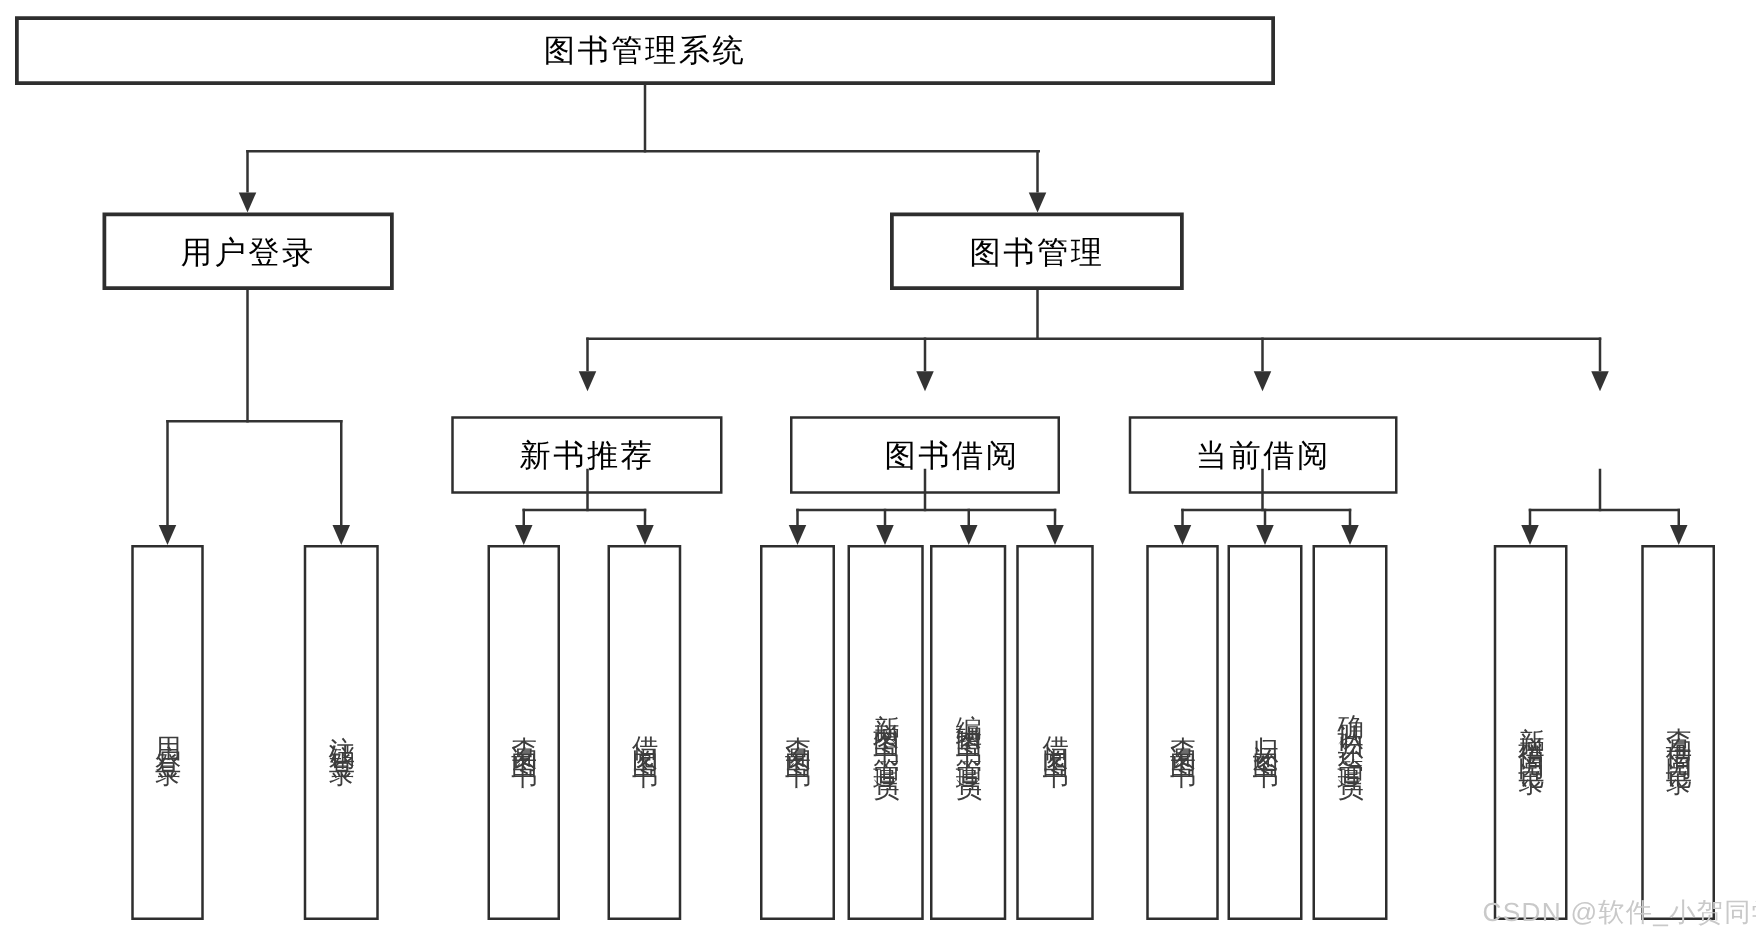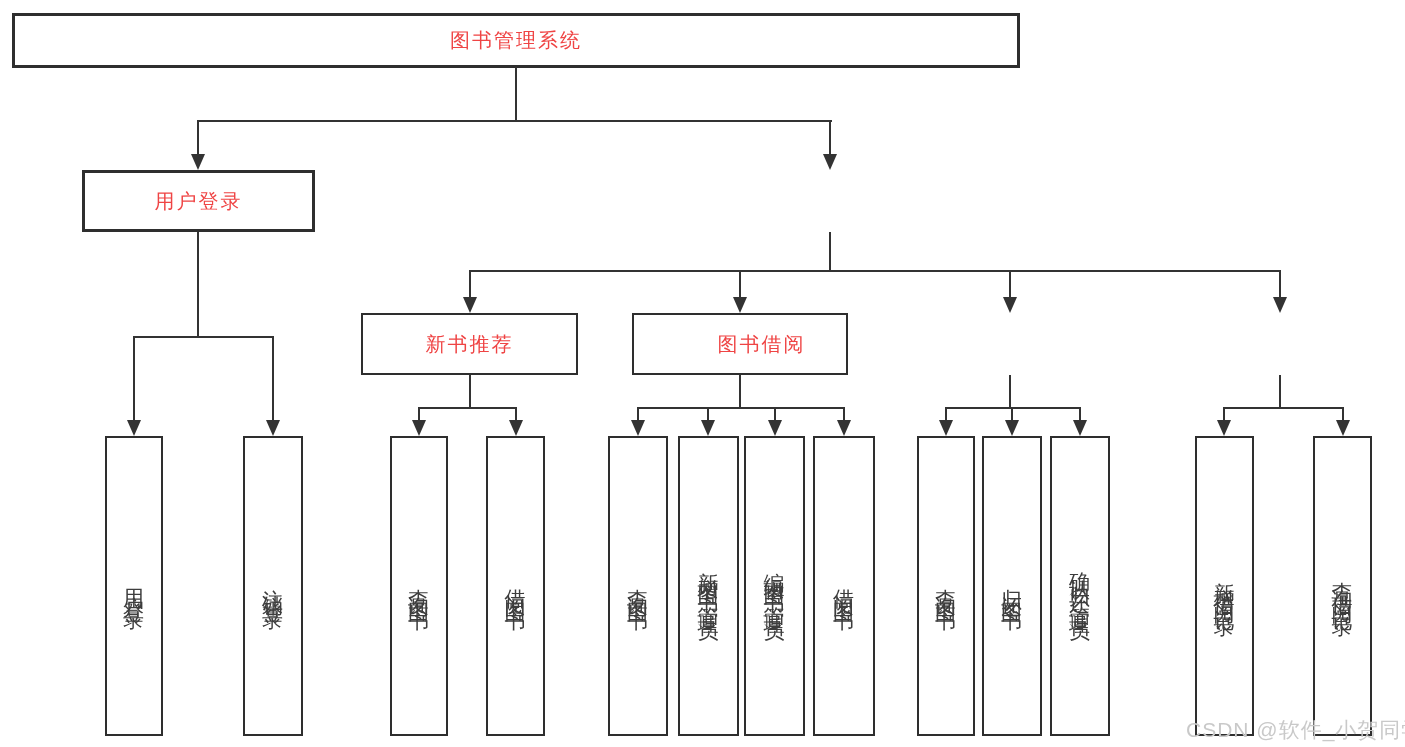--- a/index.html
+++ b/index.html
@@ -1,22 +1,22 @@
 <!DOCTYPE html>
 <html><head>
 <meta charset="utf-8">
 <style>
   html,body{margin:0;padding:0;background:#ffffff;}
   body{width:1405px;height:747px;position:relative;overflow:hidden;
        font-family:"Liberation Sans","DejaVu Sans",sans-serif;}
   .canvas{position:absolute;left:0;top:0;width:1405px;height:747px;background:#ffffff;}
   .box{position:absolute;box-sizing:border-box;border:3px solid #2e2e2e;background:#ffffff;
        display:flex;align-items:center;justify-content:center;}
-  .box.thin{border-width:2px;}
-  .hlabel{font-size:20px;color:#ef4444;letter-spacing:2px;white-space:nowrap;}
+  .box.thin{border-width:2px;margin-top:20px;}
+  .hlabel{font-size:25px;color:#000000;letter-spacing:2px;white-space:nowrap;}
   .vbox{position:absolute;box-sizing:border-box;border:2px solid #2e2e2e;background:#ffffff;
         display:flex;align-items:center;justify-content:center;}
   .vtext{writing-mode:vertical-rl;text-orientation:mixed;font-size:21px;color:#3d3d3d;
          letter-spacing:7px;line-height:1;}
   .stem,.hline,.aline{position:absolute;background:#333333;}
   .atri{position:absolute;width:0;height:0;border-left:7px solid transparent;
         border-right:7px solid transparent;border-top:16px solid #333333;}
   .watermark{position:absolute;left:1186px;top:716px;font-size:21px;color:#c9c9c9;
              letter-spacing:1px;white-space:nowrap;z-index:5;}
 </style>
@@ -25,26 +25,32 @@
 
 <div class="canvas">
 
   <div class="box" style="left:12px;top:13px;width:1008px;height:55px;">
     <span class="hlabel">图书管理系统</span>
   </div>
 
   <div class="box" style="left:82px;top:170px;width:233px;height:62px;">
     <span class="hlabel">用户登录</span>
   </div>
+  <div class="box" style="left:712px;top:170px;width:235px;height:62px;">
+    <span class="hlabel">图书管理</span>
+  </div>
 
   <div class="box thin" style="left:361px;top:313px;width:217px;height:62px;">
     <span class="hlabel">新书推荐</span>
   </div>
   <div class="box thin" style="left:632px;top:313px;width:216px;height:62px;padding-left:43px;">
     <span class="hlabel">图书借阅</span>
+  </div>
+  <div class="box thin" style="left:903px;top:313px;width:215px;height:62px;">
+    <span class="hlabel">当前借阅</span>
   </div>
 
   <div class="vbox" style="left:105px;top:436px;width:58px;height:300px;">
     <span class="vtext">用户登录</span>
   </div>
   <div class="vbox" style="left:243px;top:436px;width:60px;height:300px;">
     <span class="vtext">注销登录</span>
   </div>
 
   <div class="vbox" style="left:390px;top:436px;width:58px;height:300px;">

